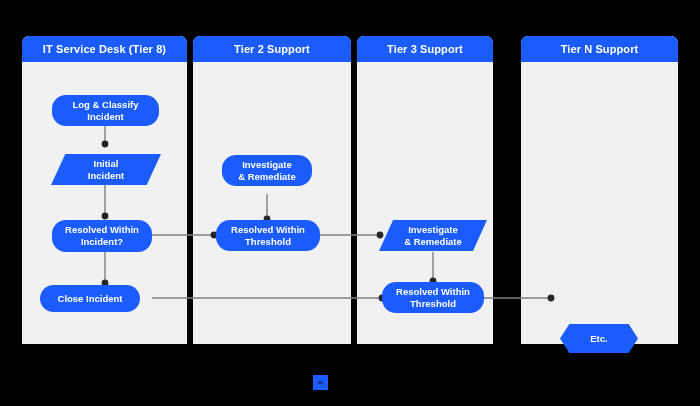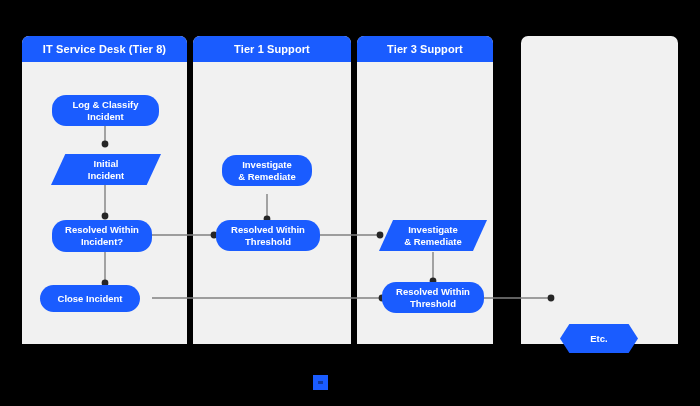--- a/index.html
+++ b/index.html
@@ -82,30 +82,31 @@
 <body>
 
 <div id="stage">
 
   <div class="lane" style="left:22px; width:165px;">
     <div class="lane-header">IT Service Desk (Tier 8)</div>
     <div class="lane-body"></div>
   </div>
 
   <div class="lane" style="left:193px; width:158px;">
-    <div class="lane-header">Tier 1 Support</div>
+    <div class="lane-header">Tier 2 Support</div>
     <div class="lane-body"></div>
   </div>
 
   <div class="lane" style="left:357px; width:136px;">
     <div class="lane-header">Tier 3 Support</div>
     <div class="lane-body"></div>
   </div>
 
   <div class="lane" style="left:521px; width:157px;">
+    <div class="lane-header">Tier N Support</div>
     <div class="lane-body"></div>
   </div>
 
   <svg id="wires">
     <g stroke="#808080" stroke-width="1.4" fill="none">
       <path d="M105,125 L105,144"></path>
       <path d="M105,185 L105,216"></path>
       <path d="M105,252 L105,283"></path>
       <path d="M152,235 L214,235"></path>
       <path d="M267,194 L267,219"></path>

